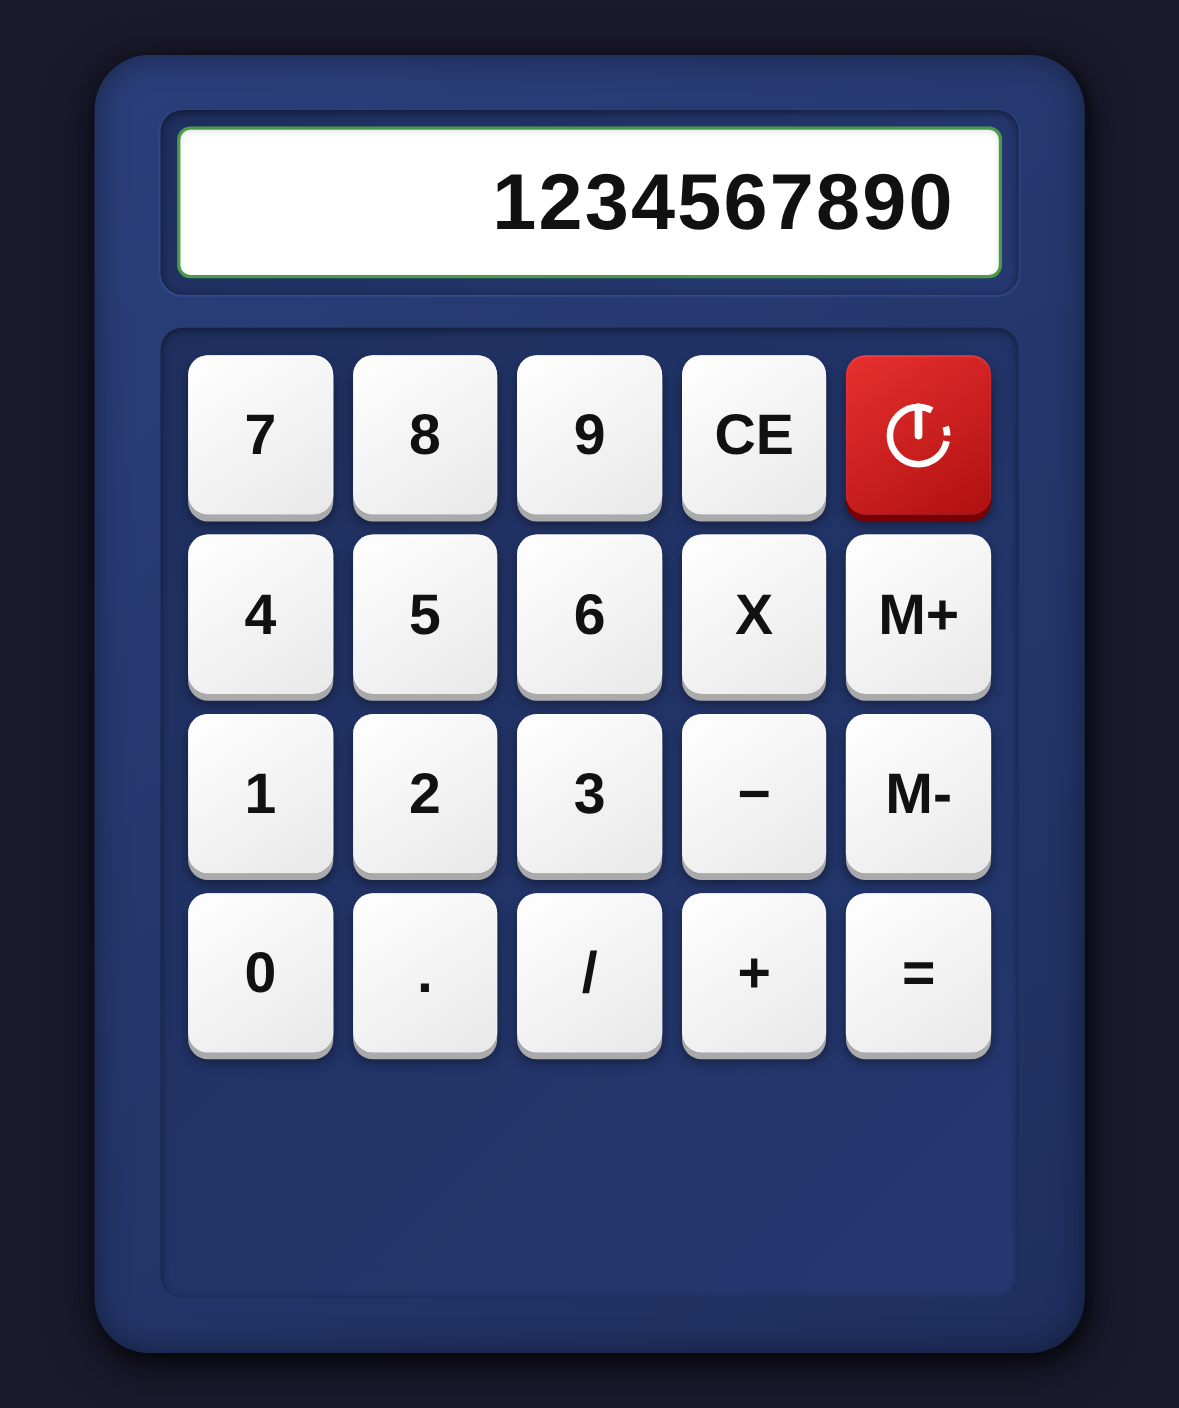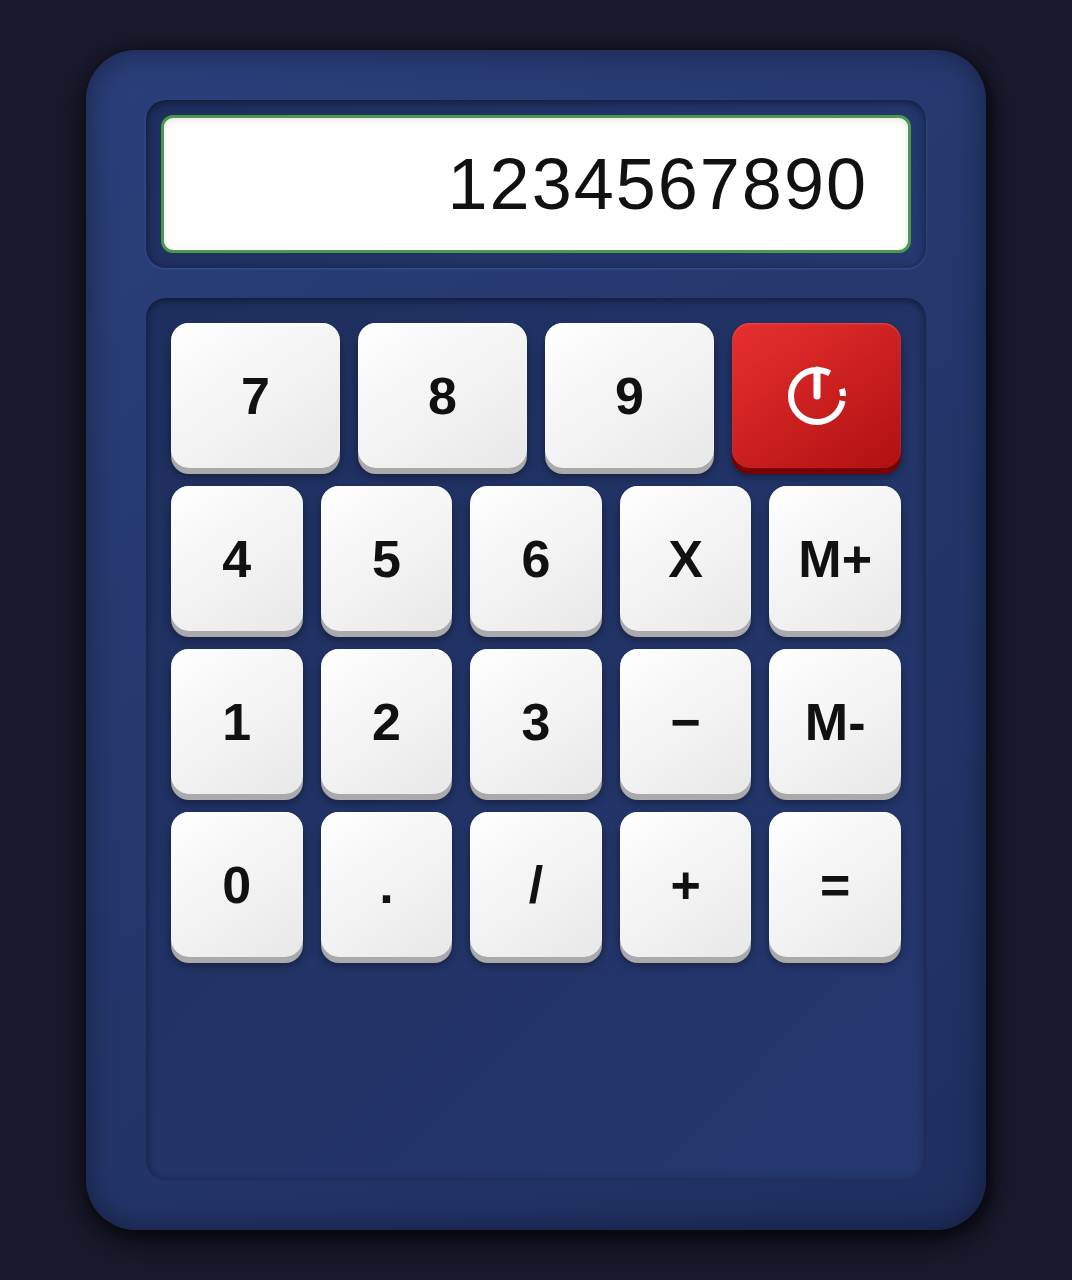--- a/index.html
+++ b/index.html
@@ -36,21 +36,21 @@
       box-shadow: inset 0 2px 8px rgba(0,0,0,0.5), 0 1px 3px rgba(100,150,255,0.3);
     }
 
     .display {
       background: white;
       border-radius: 12px;
       border: 3px solid #4a9a4a;
       padding: 25px 40px;
       text-align: right;
       font-size: 72px;
-      font-weight: 400;
+      font-weight: 700;
       color: #111;
       letter-spacing: 2px;
       box-shadow: inset 0 2px 6px rgba(0,0,0,0.1);
       min-height: 120px;
       display: flex;
       align-items: center;
       justify-content: flex-end;
     }
 
     .keypad-container {
@@ -111,20 +111,21 @@
   <div class="display-container">
     <div class="display">1234567890</div>
   </div>
 
   <div class="keypad-container">
 
     <div class="key-row">
       <button class="key">7</button>
       <button class="key">8</button>
       <button class="key">9</button>
+      <button class="key">CE</button>
       <button class="key key-power">
         <svg class="power-icon" viewBox="0 0 70 70" xmlns="http://www.w3.org/2000/svg">
           <circle cx="35" cy="35" r="26" fill="none" stroke="white" stroke-width="6" stroke-dasharray="130 20" stroke-dashoffset="-5"></circle>
           <line x1="35" y1="9" x2="35" y2="35" stroke="white" stroke-width="7" stroke-linecap="round"></line>
         </svg>
       </button>
     </div>
 
     <div class="key-row">
       <button class="key">4</button>

